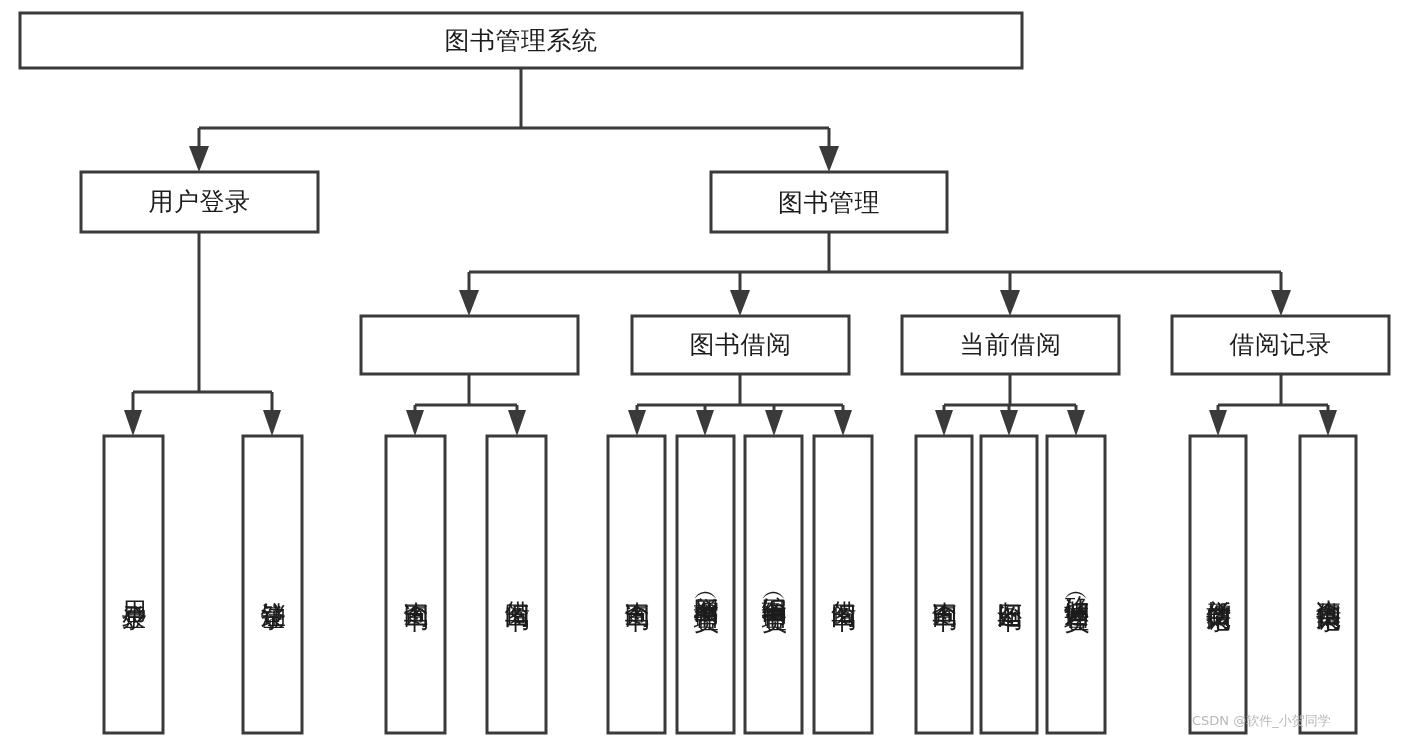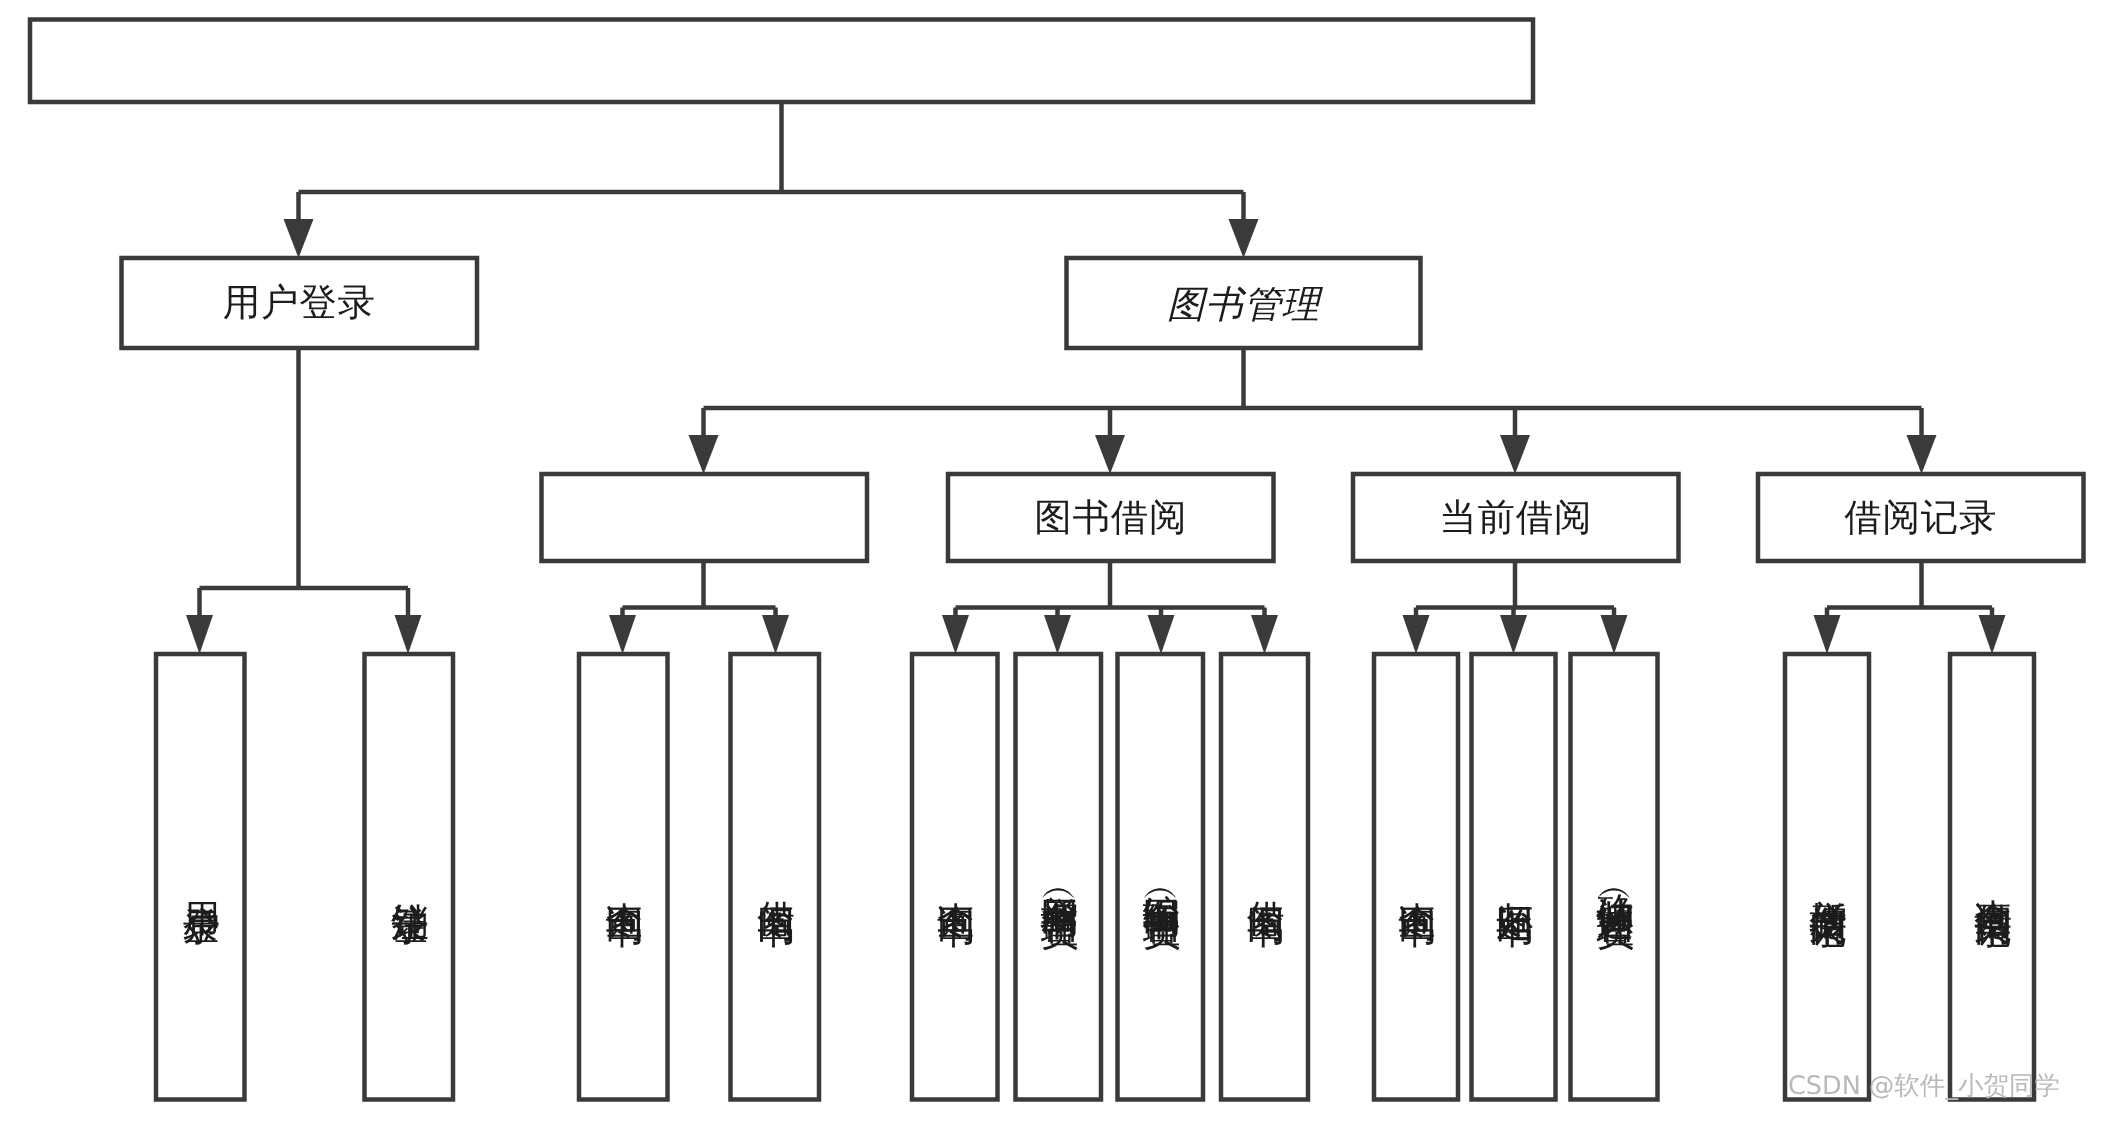--- a/index.html
+++ b/index.html
@@ -65,21 +65,21 @@
     writing-mode: vertical-rl;
     text-orientation: upright;
     letter-spacing: 2px;
     pointer-events: none;
     text-align: center;
   }
   .watermark {
     position: absolute;
     left: 1192px;
     top: 712px;
-    font-size: 17px;
+    font-size: 13px;
     color: #b9b9b9;
     white-space: nowrap;
     pointer-events: none;
     font-family: "DejaVu Sans", "Liberation Sans", sans-serif;
   }
 </style>
 </head>
 <body>
 
 <div id="diagram-root">
@@ -186,23 +186,24 @@
 
       <rect class="node-box" x="916" y="436" width="56" height="297"></rect>
       <rect class="node-box" x="981" y="436" width="56" height="297"></rect>
       <rect class="node-box" x="1047" y="436" width="58" height="297"></rect>
 
       <rect class="node-box" x="1190" y="436" width="56" height="297"></rect>
       <rect class="node-box" x="1300" y="436" width="56" height="297"></rect>
     </g>
   </svg>
 
+  <div class="node-label-h" style="left:20px; top:13px; width:1002px; height:55px;">图书管理系统</div>
 
   <div class="node-label-h" style="left:81px; top:172px; width:237px; height:60px;">用户登录</div>
-  <div class="node-label-h" style="left:711px; top:172px; width:236px; height:62px;font-style:italic;">图书管理</div>
+  <div class="node-label-h" style="left:711px; top:172px; width:236px; height:62px;">图书管理</div>
 
   <div class="node-label-h" style="left:632px; top:316px; width:217px; height:58px;">图书借阅</div>
   <div class="node-label-h" style="left:902px; top:316px; width:217px; height:58px;text-align:right;">当前借阅</div>
   <div class="node-label-h" style="left:1172px; top:316px; width:217px; height:58px;">借阅记录</div>
 
   <div class="node-label-v" style="left:104px; top:436px; width:59px; height:297px;">用户登录</div>
   <div class="node-label-v" style="left:243px; top:436px; width:59px; height:297px;">注销登录</div>
 
   <div class="node-label-v" style="left:386px; top:436px; width:59px; height:297px;">查询图书</div>
   <div class="node-label-v" style="left:487px; top:436px; width:59px; height:297px;">借阅图书</div>

